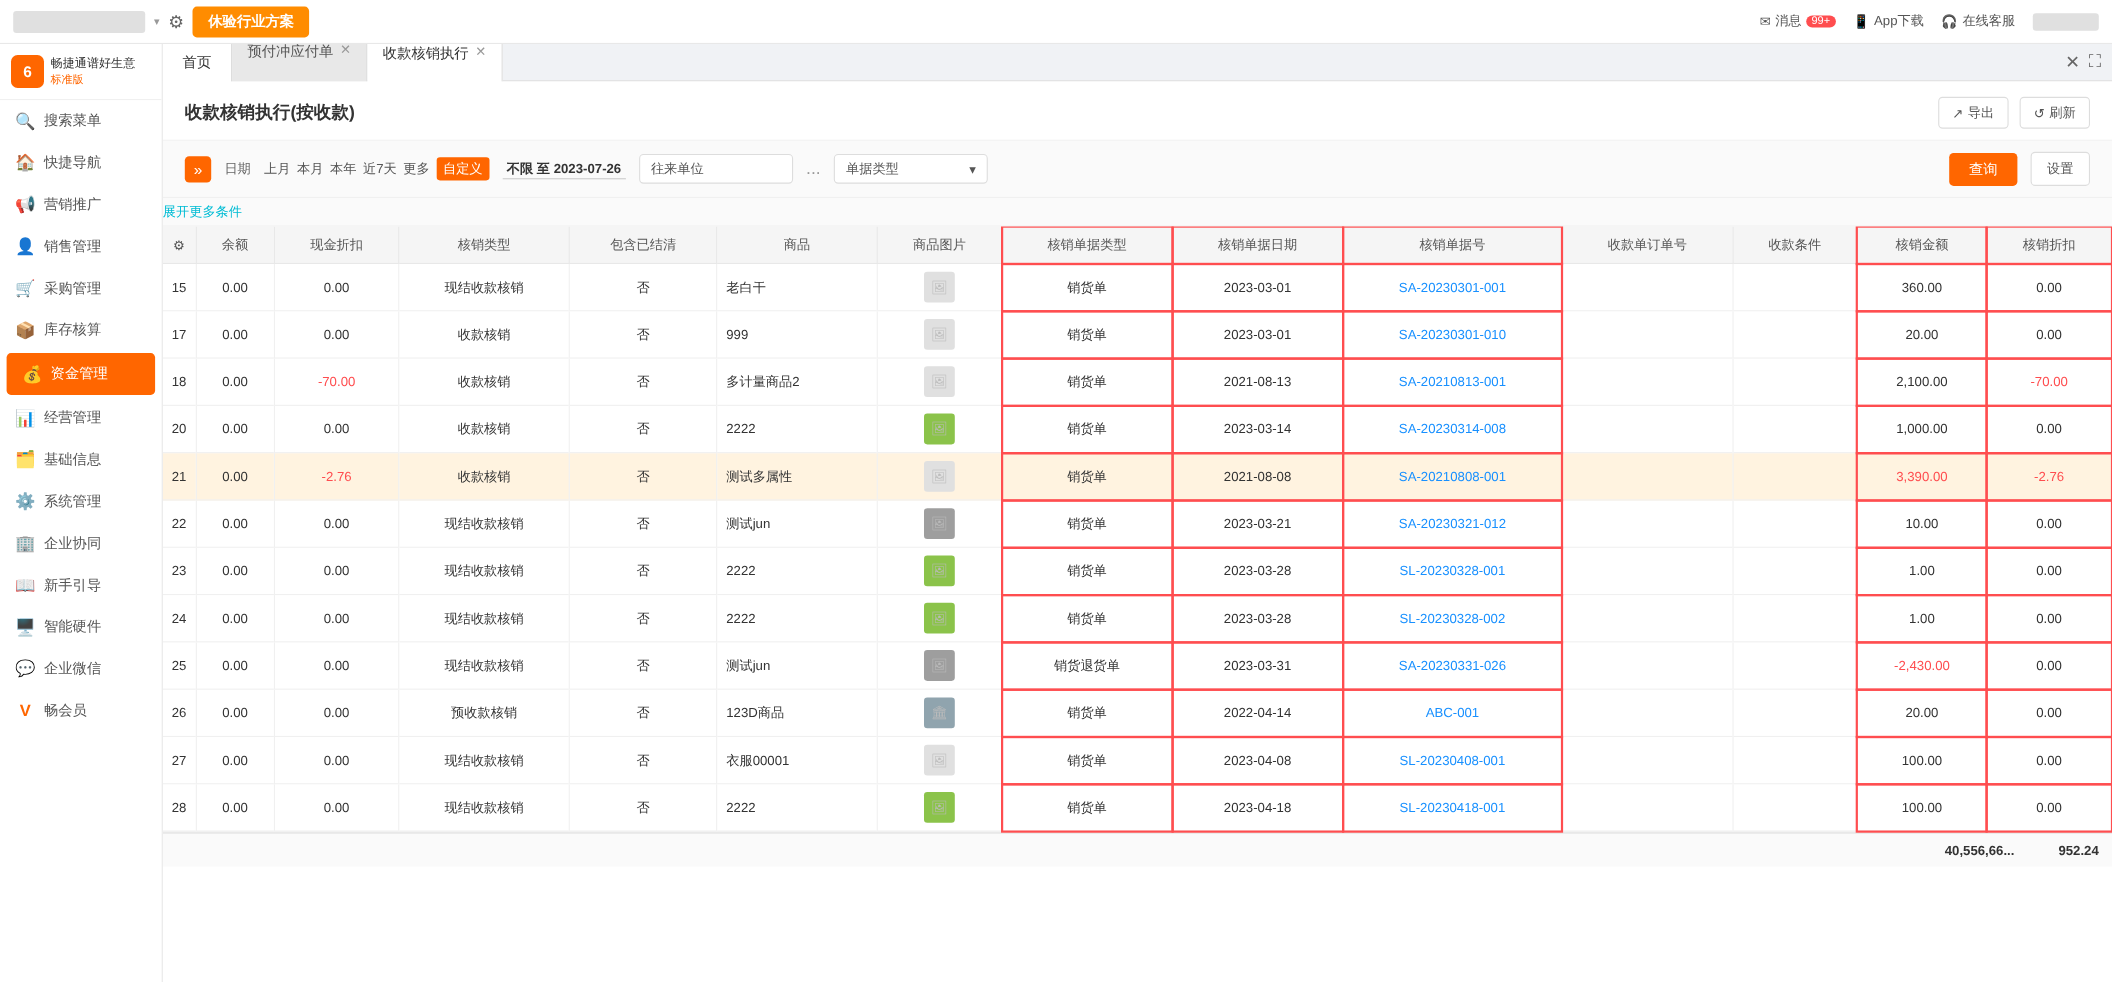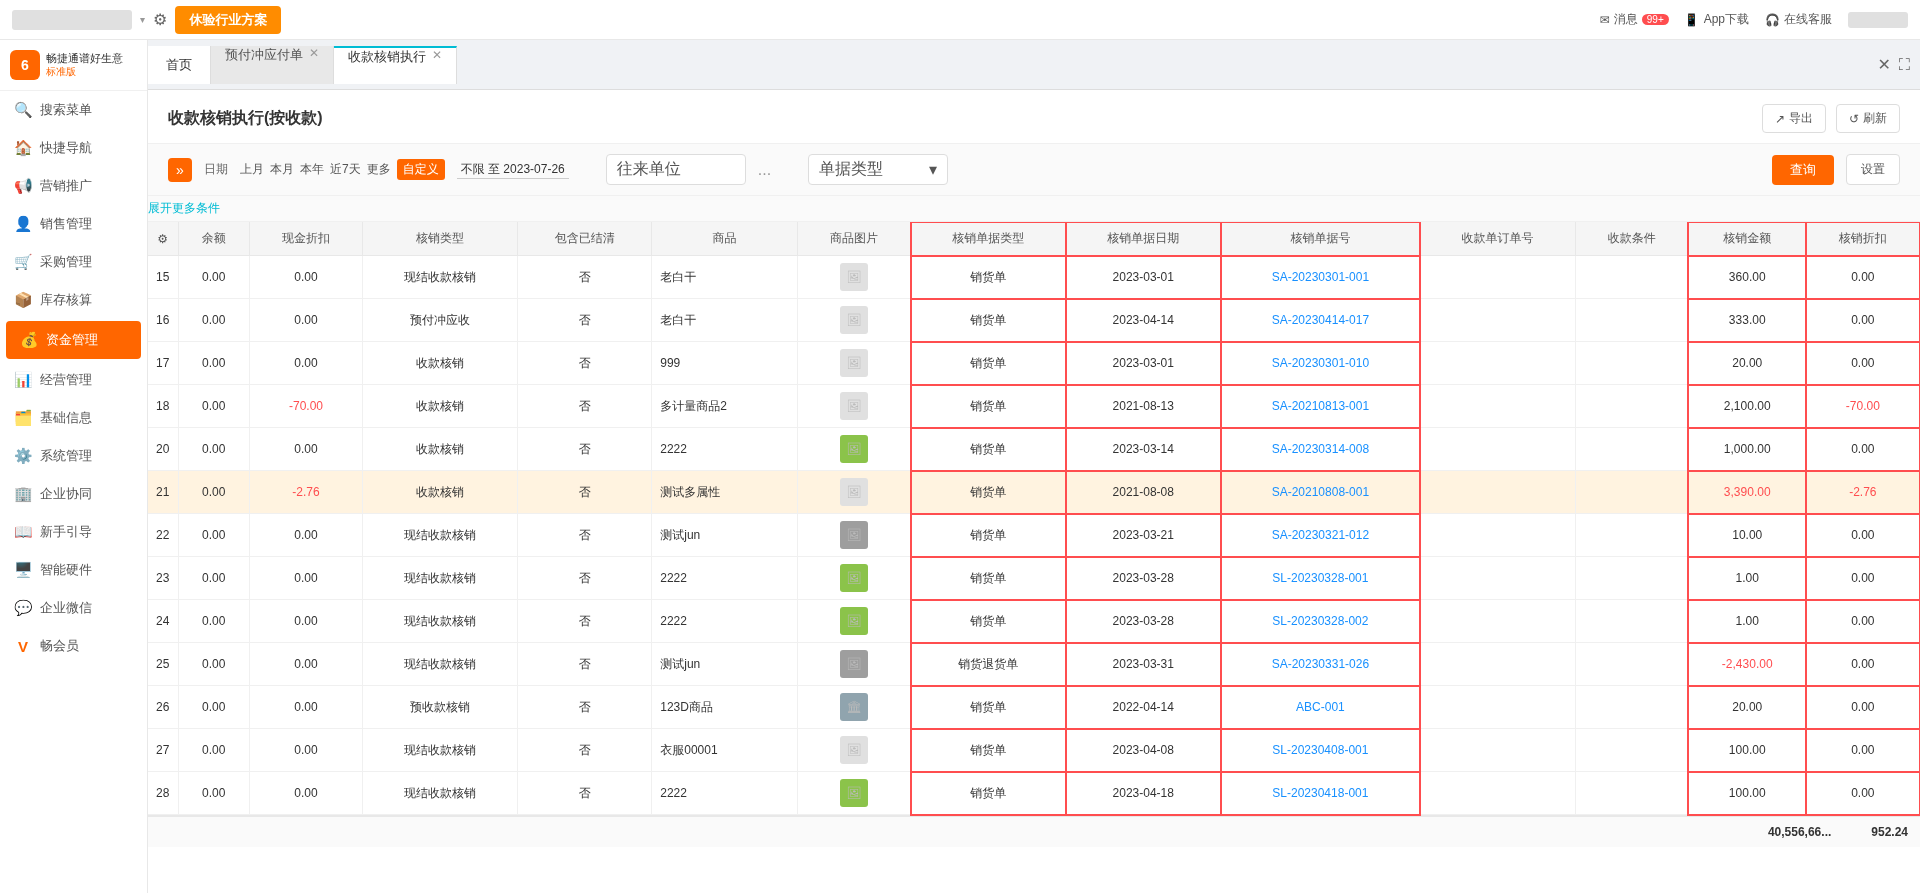--- a/index.html
+++ b/index.html
@@ -59,21 +59,21 @@
     .sidebar-item-icon { font-size: 15px; width: 18px; text-align: center; }
 
     
     .main { flex: 1; display: flex; flex-direction: column; overflow: hidden; }
 
     
     .tab-bar {
       background: #f0f2f5;
       display: flex;
       align-items: center;
-      height: 50px;
+      height: 34px;
       border-bottom: 1px solid #ddd;
       padding-left: 0;
     }
     .tab-home {
       background: #fff;
       padding: 0 18px;
       height: 38px;
       display: flex;
       align-items: center;
       font-size: 13px;
@@ -120,22 +120,22 @@
       display: flex;
       align-items: center;
       gap: 12px;
       flex-wrap: wrap;
     }
     .filter-arrow-btn { background: #ff6600; color: #fff; border: none; width: 24px; height: 24px; border-radius: 4px; cursor: pointer; display: flex; align-items: center; justify-content: center; font-size: 14px; }
     .filter-label { font-size: 12px; color: #666; }
     .filter-date-links { display: flex; gap: 6px; align-items: center; }
     .filter-date-link { color: #555; font-size: 12px; cursor: pointer; }
     .filter-date-link.active { background: #ff6600; color: #fff; padding: 2px 6px; border-radius: 3px; }
-    .filter-date-value { font-size: 12px; color: #333; border-bottom: 1px solid #ccc; padding: 0 4px; }
-    .filter-input-box { border: 1px solid #ddd; border-radius: 4px; padding: 4px 10px; font-size: 16px; color: #555; min-width: 140px; background: #fff; cursor: pointer; display: flex; align-items: center; gap: 4px; margin-left: 25px; }
+    .filter-date-value { font-size: 12px; color: #333; border-bottom: 1px solid #ccc; padding: 0 4px; font-weight: bold; }
+    .filter-input-box { border: 1px solid #ddd; border-radius: 4px; padding: 4px 10px; font-size: 12px; color: #555; min-width: 140px; background: #fff; cursor: pointer; display: flex; align-items: center; gap: 4px; }
     .filter-dots { color: #999; font-size: 16px; cursor: pointer; }
     .btn-query { background: #ff6600; color: #fff; border: none; padding: 6px 18px; border-radius: 4px; cursor: pointer; font-size: 13px; margin-left: auto; }
     .btn-settings { background: #fff; border: 1px solid #ddd; padding: 6px 14px; border-radius: 4px; cursor: pointer; color: #555; font-size: 12px; }
 
     
     .expand-more {
       text-align: left;
       padding: 4px 0;
       border-bottom: 1px solid #f0f0f0;
       background: #fafafa;
@@ -385,36 +385,20 @@
     <td><div class="img-placeholder" style="background:#e0e0e0;display:inline-flex;align-items:center;justify-content:center;font-size:12px;">🖼</div></td>
     <td style="outline:2px solid #ff4d4f;outline-offset:-1px;">销货单</td>
     <td style="outline:2px solid #ff4d4f;outline-offset:-1px;">2023-03-01</td>
     <td class="link" style="outline:2px solid #ff4d4f;outline-offset:-1px;">SA-20230301-001</td>
     <td></td>
     <td></td>
     <td class="" style="outline:2px solid #ff4d4f;outline-offset:-1px;">360.00</td>
     <td class="" style="outline:2px solid #ff4d4f;outline-offset:-1px;">0.00</td>
   </tr>
               <tr>
-    <td>16</td>
-    <td>0.00</td>
-    <td class="">0.00</td>
-    <td>预付冲应收</td>
-    <td>否</td>
-    <td class="left">老白干</td>
-    <td><div class="img-placeholder" style="background:#e0e0e0;display:inline-flex;align-items:center;justify-content:center;font-size:12px;">🖼</div></td>
-    <td style="outline:2px solid #ff4d4f;outline-offset:-1px;">销货单</td>
-    <td style="outline:2px solid #ff4d4f;outline-offset:-1px;">2023-04-14</td>
-    <td class="link" style="outline:2px solid #ff4d4f;outline-offset:-1px;">SA-20230414-017</td>
-    <td></td>
-    <td></td>
-    <td class="" style="outline:2px solid #ff4d4f;outline-offset:-1px;">333.00</td>
-    <td class="" style="outline:2px solid #ff4d4f;outline-offset:-1px;">0.00</td>
-  </tr>
-              <tr>
     <td>17</td>
     <td>0.00</td>
     <td class="">0.00</td>
     <td>收款核销</td>
     <td>否</td>
     <td class="left">999</td>
     <td><div class="img-placeholder" style="background:#e0e0e0;display:inline-flex;align-items:center;justify-content:center;font-size:12px;">🖼</div></td>
     <td style="outline:2px solid #ff4d4f;outline-offset:-1px;">销货单</td>
     <td style="outline:2px solid #ff4d4f;outline-offset:-1px;">2023-03-01</td>
     <td class="link" style="outline:2px solid #ff4d4f;outline-offset:-1px;">SA-20230301-010</td>

